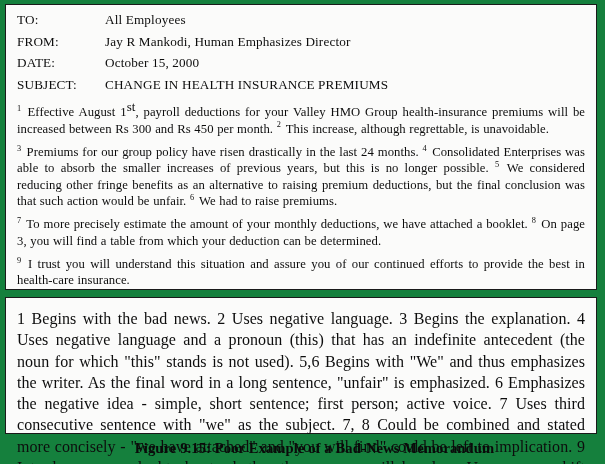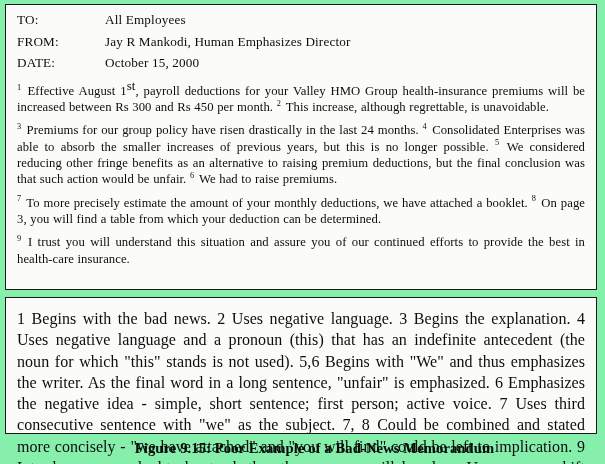--- a/index.html
+++ b/index.html
@@ -4,21 +4,21 @@
 <style>
   html, body {
     margin: 0;
     padding: 0;
     background: #ffffff;
   }
   #page {
     position: relative;
     width: 605px;
     height: 464px;
-    background: #86efac;
+    background: #15803d;
     font-family: "Liberation Serif", "DejaVu Serif", serif;
     color: #0d0d0d;
     overflow: hidden;
   }
 
   
   #memo-box {
     position: absolute;
     left: 5px;
     top: 4px;
@@ -122,20 +122,24 @@
           <td class="hdr-value">All Employees</td>
         </tr>
         <tr>
           <td class="hdr-label">FROM:</td>
           <td class="hdr-value">Jay R Mankodi, Human Emphasizes Director</td>
         </tr>
         <tr>
           <td class="hdr-label">DATE:</td>
           <td class="hdr-value">October 15, 2000</td>
         </tr>
+        <tr>
+          <td class="hdr-label">SUBJECT:</td>
+          <td class="hdr-value">CHANGE IN HEALTH INSURANCE PREMIUMS</td>
+        </tr>
       </tbody>
     </table>
 
     <div class="memo-body">
       <p class="memo-p"><sup class="sn">1</sup> Effective August 1<sup class="ord">st</sup>, payroll deductions for your Valley HMO Group health-insurance premiums will be increased between Rs 300 and Rs 450 per month. <sup class="sn">2</sup> This increase, although regrettable, is unavoidable.</p>
       <p class="memo-p"><sup class="sn">3</sup> Premiums for our group policy have risen drastically in the last 24 months. <sup class="sn">4</sup> Consolidated Enterprises was able to absorb the smaller increases of previous years, but this is no longer possible. <sup class="sn">5</sup> We considered reducing other fringe benefits as an alternative to raising premium deductions, but the final conclusion was that such action would be unfair. <sup class="sn">6</sup> We had to raise premiums.</p>
       <p class="memo-p"><sup class="sn">7</sup> To more precisely estimate the amount of your monthly deductions, we have attached a booklet. <sup class="sn">8</sup> On page 3, you will find a table from which your deduction can be determined.</p>
       <p class="memo-p"><sup class="sn">9</sup> I trust you will understand this situation and assure you of our continued efforts to provide the best in health-care insurance.</p>
     </div>
 

